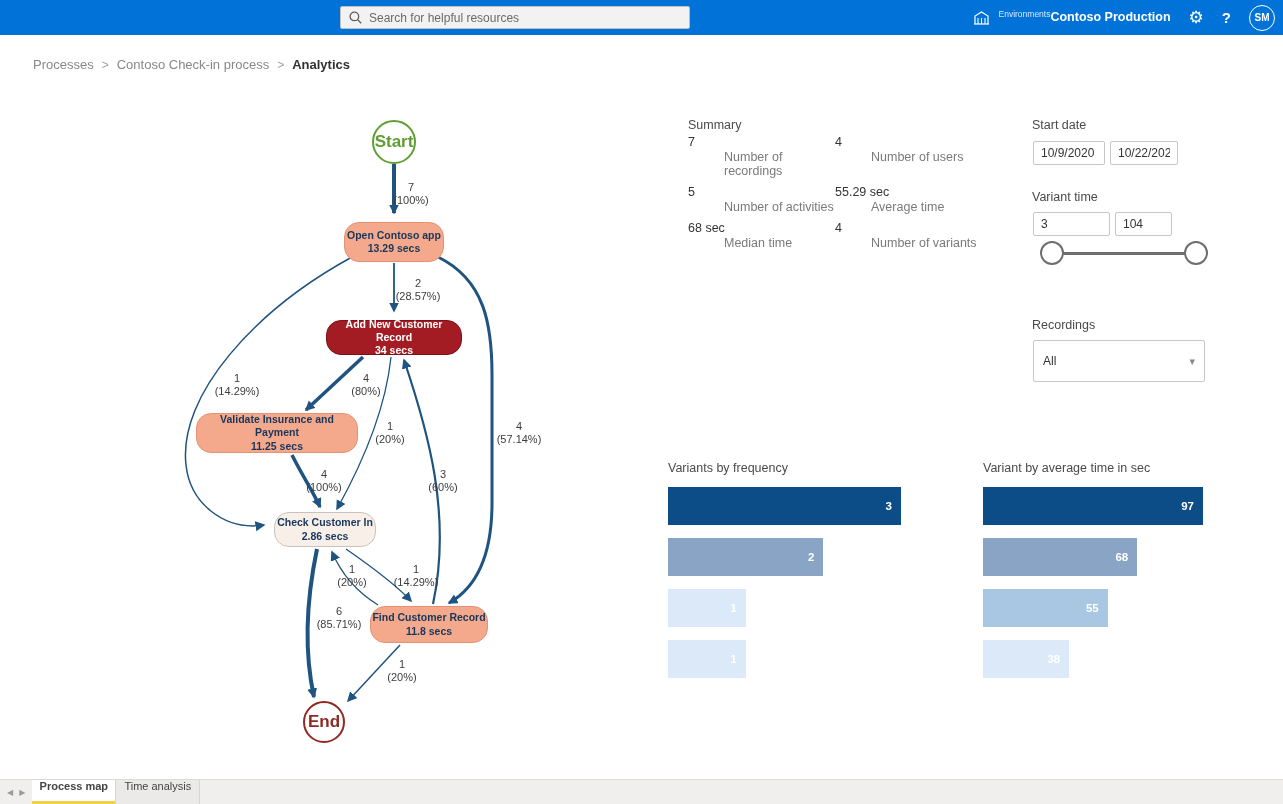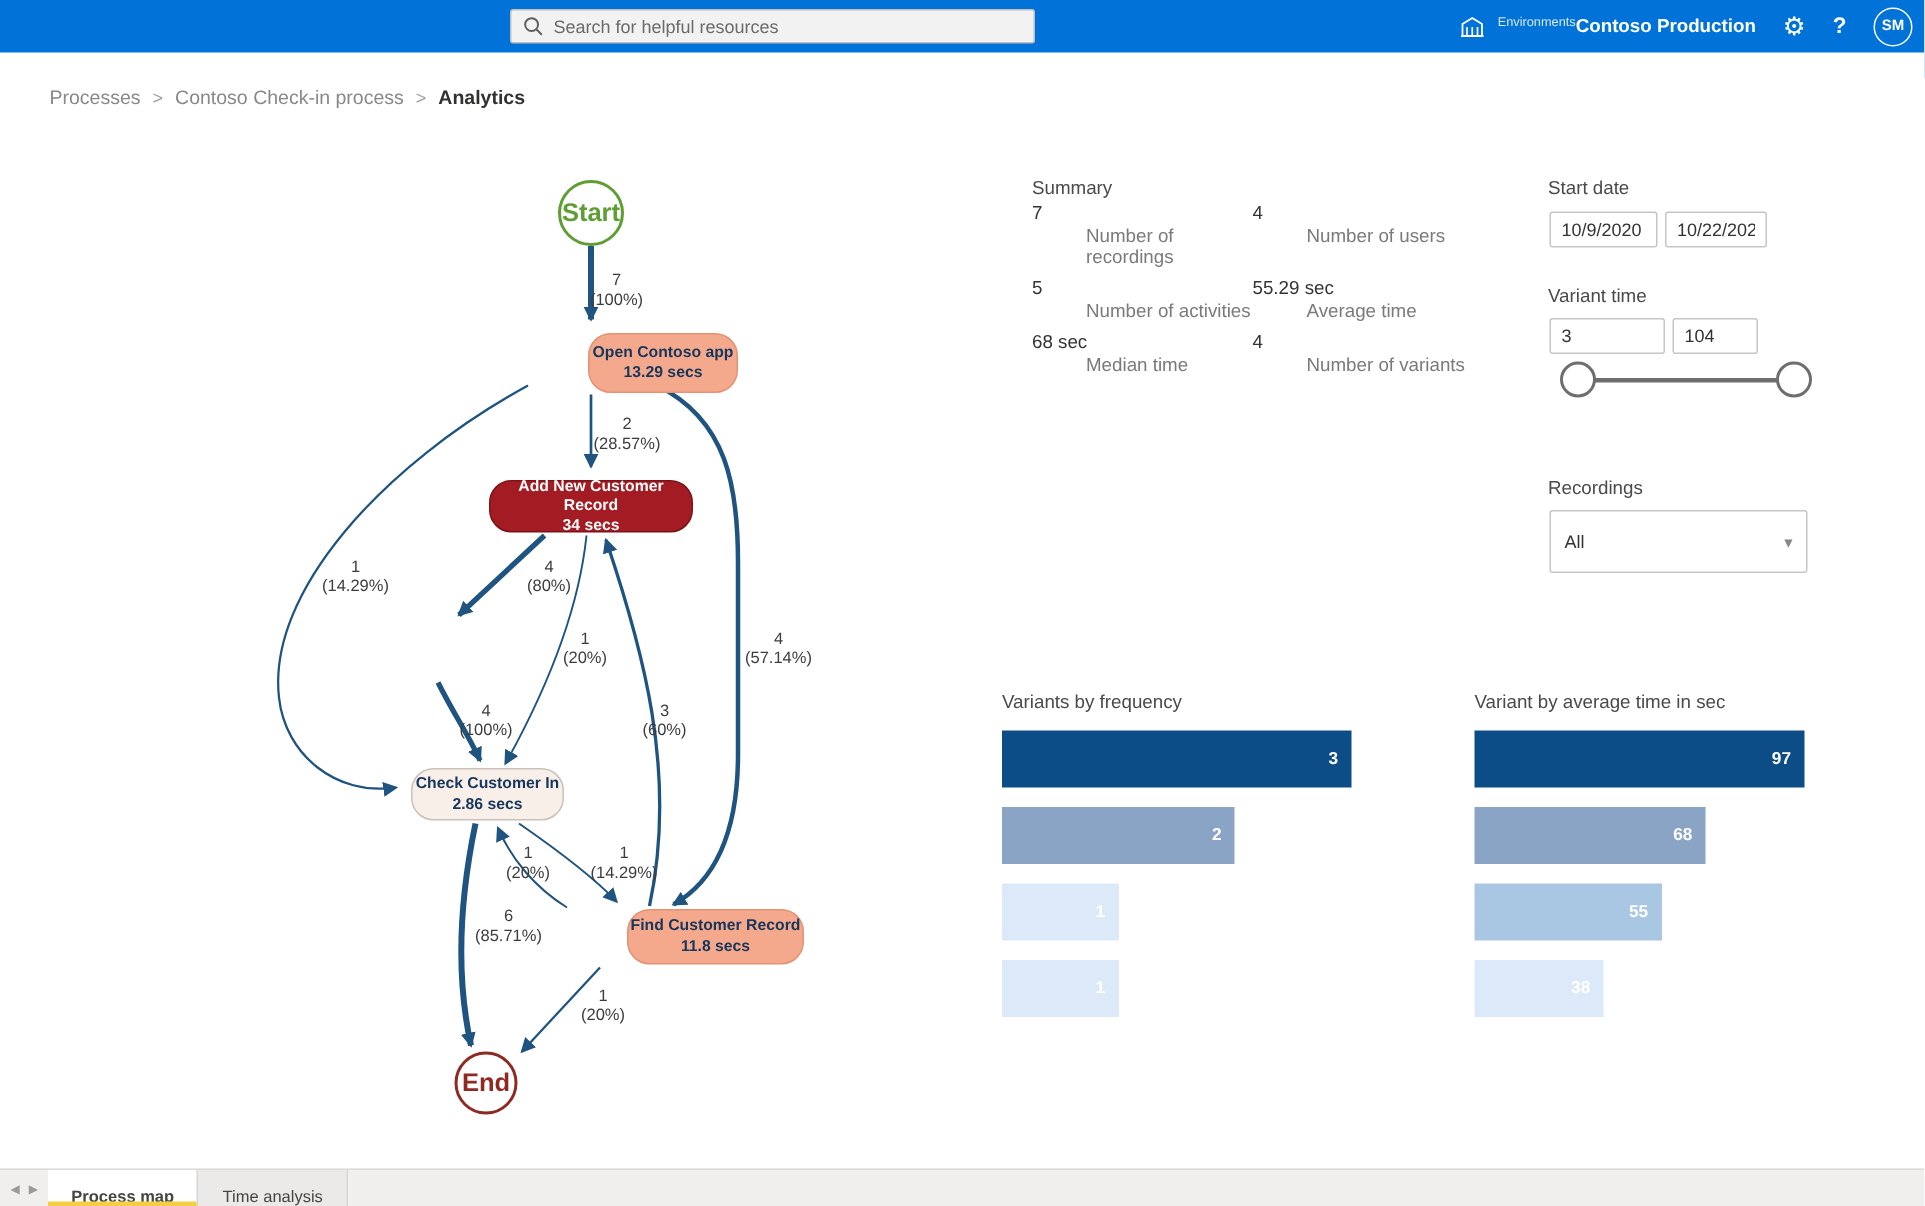--- a/index.html
+++ b/index.html
@@ -30,21 +30,21 @@
   .breadcrumb { position:absolute; left:33px; top:22px; font-size:13px; color:#8a8886; display:flex; gap:8px; align-items:center; }
   .crumb { color:#8a8886; cursor:pointer; }
   .crumb-sep { color:#a0a0a0; font-size:12px; }
   .crumb.current { color:#323130; font-weight:bold; cursor:default; }
 
   
   .map-svg { position:absolute; left:0; top:0; width:660px; height:744px; }
   .pnode { position:absolute; display:flex; flex-direction:column; align-items:center; justify-content:center;
     text-align:center; font-size:10.5px; font-weight:bold; line-height:1.25; border-radius:15px; cursor:pointer; z-index:2; }
   .pnode .nm, .pnode .tm { pointer-events:none; }
-  .n-salmon { background:#f5a98c; border:1px solid #e39273; color:#17365c;margin-left:48px; }
+  .n-salmon { background:#f5a98c; border:1px solid #e39273; color:#17365c; }
   .n-red    { background:#a31c23; border:1px solid #7c1218; color:#ffffff; }
   .n-cream  { background:#f8efe9; border:1px solid #c9c1ba; color:#17365c; }
   .n-circle { border-radius:50%; background:#fff; font-weight:bold; font-size:17px; }
   .n-start { border:2px solid #5f9e32; color:#5f9e32; }
   .n-end   { border:2px solid #8e2a23; color:#8e2a23; }
   .elabel { position:absolute; width:74px; text-align:center; font-size:11px; color:#3d3d3d; line-height:1.2; z-index:1; }
   .elabel span { display:block; }
 
   
   .sec-title { position:absolute; font-size:12.5px; color:#4a4a4a; }
@@ -66,21 +66,21 @@
   
   .chart-bars { position:absolute; top:452px; }
   .hbar { position:relative; height:38px; margin-bottom:13px; cursor:pointer; }
   .hbar span { position:absolute; right:9px; top:50%; transform:translateY(-50%); color:#fff; font-size:11.5px; font-weight:bold; }
 
   
   .footer { position:absolute; left:0; top:779px; width:1283px; height:25px; background:#f1efee; border-top:1px solid #dddbd9;
     display:flex; align-items:stretch; }
   .tab-arrows { display:flex; align-items:center; gap:6px; padding:0 7px; color:#9a9a9a; font-size:8px; }
   .tab-arrow { cursor:pointer; }
-  .ftab { width:100px; display:flex; align-items:flex-end; justify-content:center; font-size:11px; color:#444;
+  .ftab { width:84px; display:flex; align-items:flex-start; justify-content:center; font-size:11px; color:#444;
     border-right:1px solid #d8d6d4; cursor:pointer; position:relative; background:#eceae9; }
   .ftab.active { background:#ffffff; font-weight:bold; border-right:1px solid #d8d6d4; }
   .ftab.active::after { content:""; position:absolute; left:0; right:0; bottom:0; height:3px; background:#f3cf45; }
 </style>
 </head>
 <body>
 
 <div class="page">
 
   <div class="top-bar">
@@ -147,20 +147,24 @@
       <span class="nm">Start</span>
     </div>
     <div class="pnode n-salmon" style="left:344px; top:187px; width:100px; height:40px;">
       <span class="nm">Open Contoso app</span>
       <span class="tm">13.29 secs</span>
     </div>
     <div class="pnode n-red" style="left:326px; top:285px; width:136px; height:35px;">
       <span class="nm">Add New Customer Record</span>
       <span class="tm">34 secs</span>
     </div>
+    <div class="pnode n-salmon" style="left:196px; top:378px; width:162px; height:40px;">
+      <span class="nm">Validate Insurance and Payment</span>
+      <span class="tm">11.25 secs</span>
+    </div>
     <div class="pnode n-cream" style="left:274px; top:477px; width:102px; height:35px;">
       <span class="nm">Check Customer In</span>
       <span class="tm">2.86 secs</span>
     </div>
     <div class="pnode n-salmon" style="left:370px; top:571px; width:118px; height:37px;">
       <span class="nm">Find Customer Record</span>
       <span class="tm">11.8 secs</span>
     </div>
     <div class="pnode n-circle n-end" style="left:303px; top:666px; width:42px; height:42px;">
       <span class="nm">End</span>

